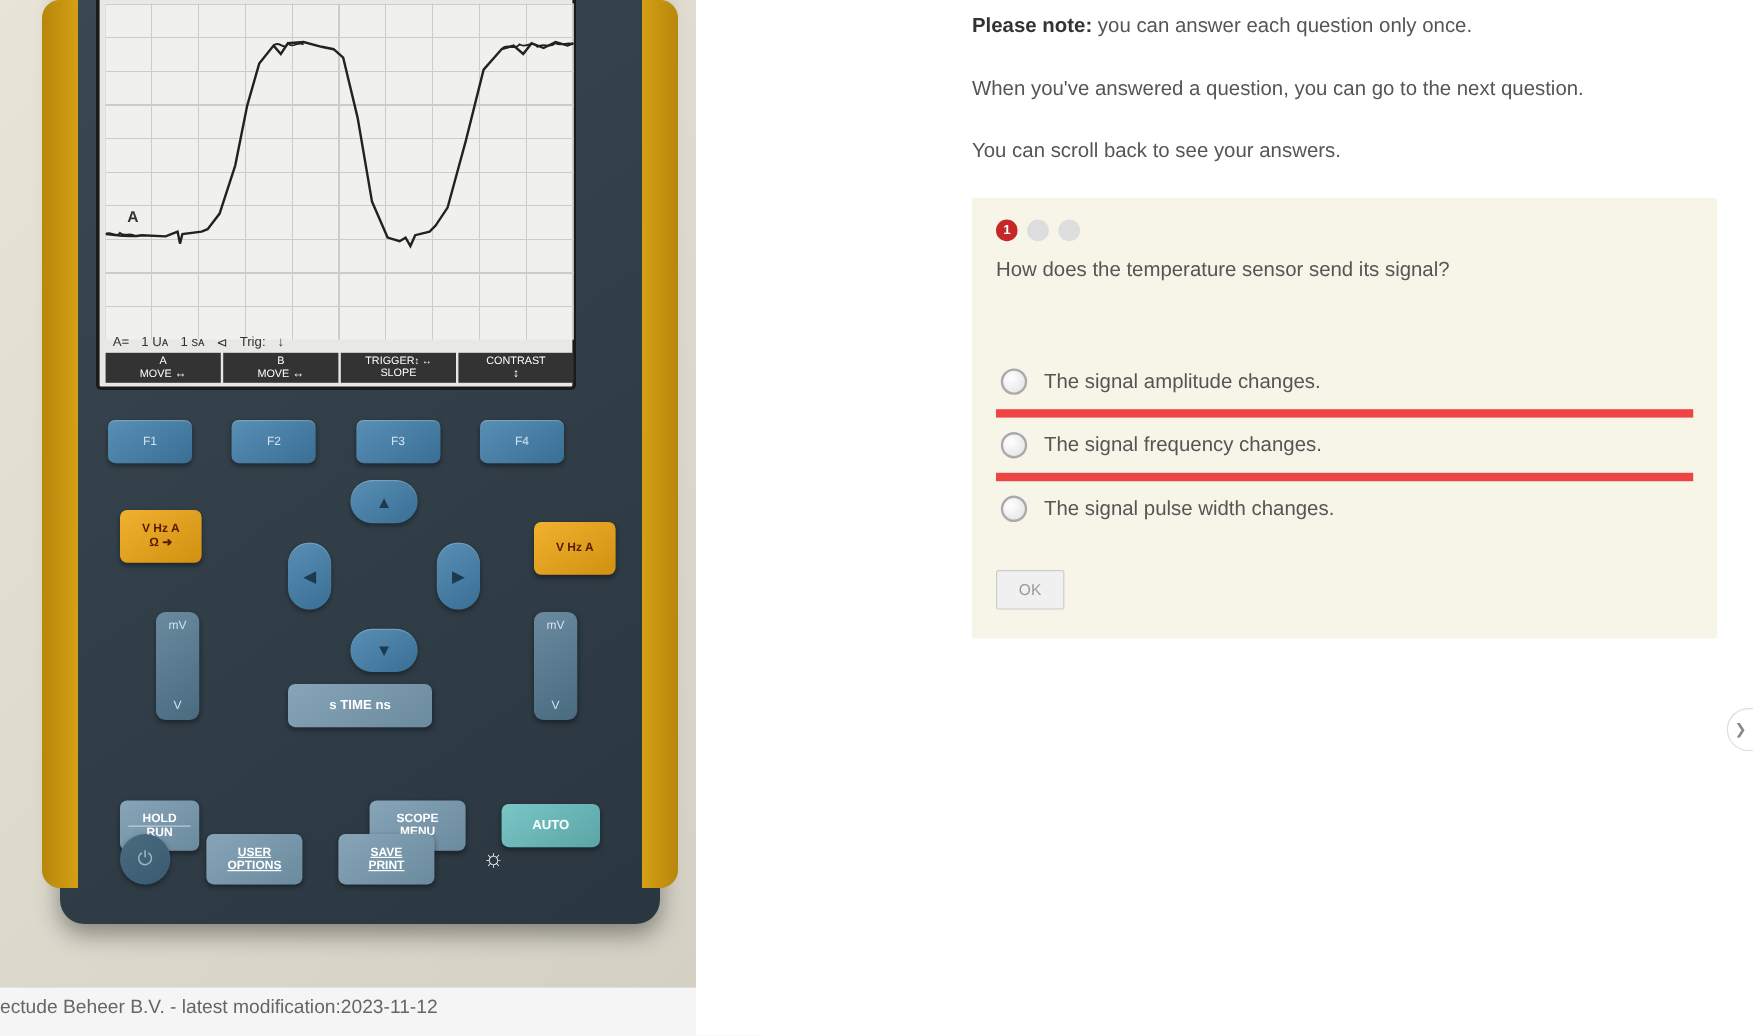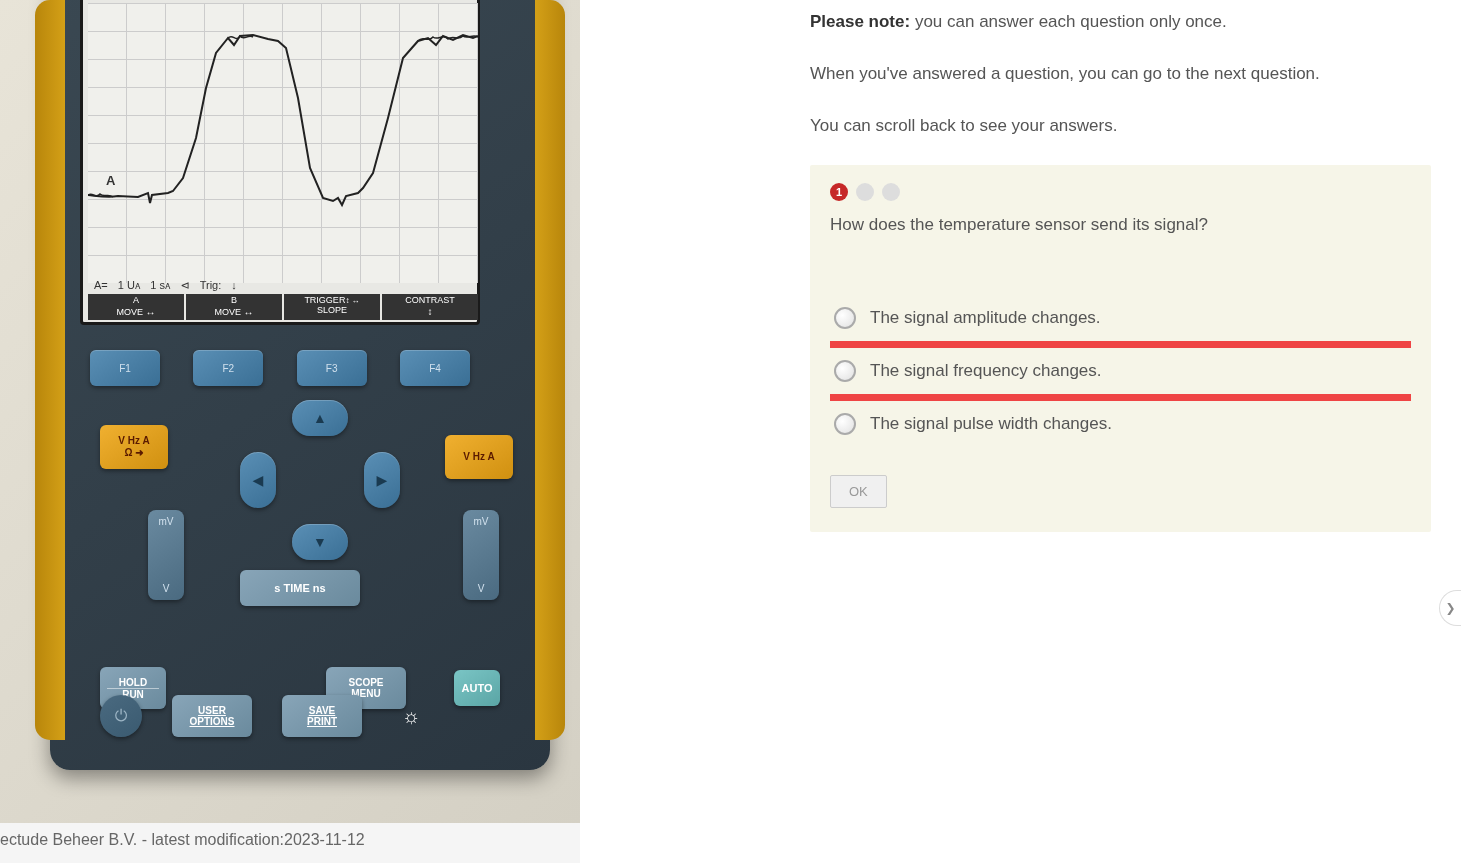--- a/index.html
+++ b/index.html
@@ -190,21 +190,20 @@
   background: linear-gradient(145deg, #6a8aa0, #4a6a80);
   border-radius: 8px;
   color: #d0e0ed;
   font-size: 10px;
   display: flex;
   flex-direction: column;
   align-items: center;
   justify-content: space-between;
   padding: 6px 12px;
   box-shadow: 0 2px 4px rgba(0,0,0,0.4);
-  margin-left: 18px;
 }
 .mv-left { left: 80px; top: 530px; }
 .mv-right { left: 395px; top: 530px; }
 .time-btn {
   position: absolute;
   left: 190px;
   top: 590px;
   width: 120px;
   height: 36px;
   background: linear-gradient(145deg, #88a5b8, #6a8a9d);
@@ -261,21 +260,21 @@
   font-weight: bold;
   display: flex;
   flex-direction: column;
   align-items: center;
   justify-content: center;
   line-height: 1.1;
   box-shadow: 0 2px 4px rgba(0,0,0,0.4);
   margin-left: 112px;
 }
 .auto-btn {
-  width: 46px;
+  width: 82px;
   height: 36px;
   background: linear-gradient(145deg, #7ac5c5, #5aa5a5);
   border-radius: 6px;
   color: #fff;
   font-size: 11px;
   font-weight: bold;
   display: flex;
   align-items: center;
   justify-content: center;
   box-shadow: 0 2px 4px rgba(0,0,0,0.4);

